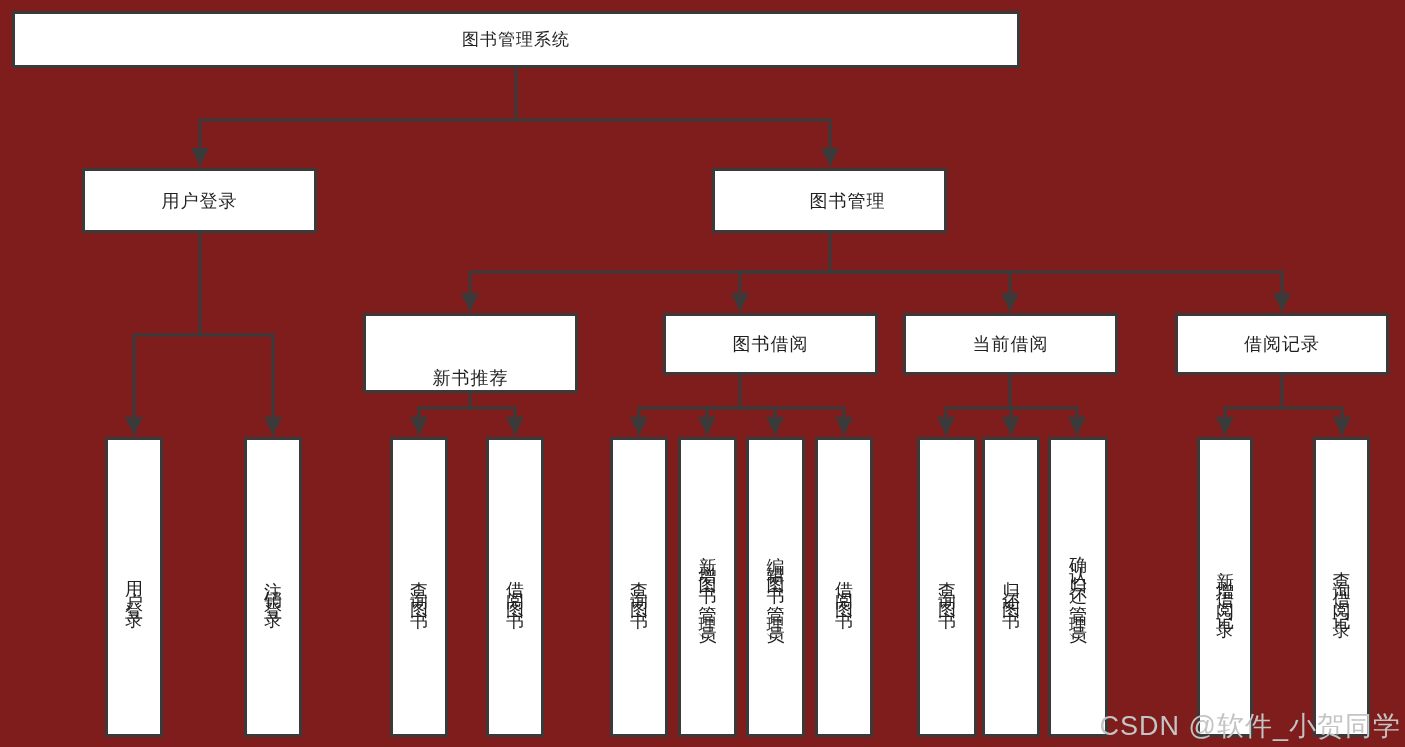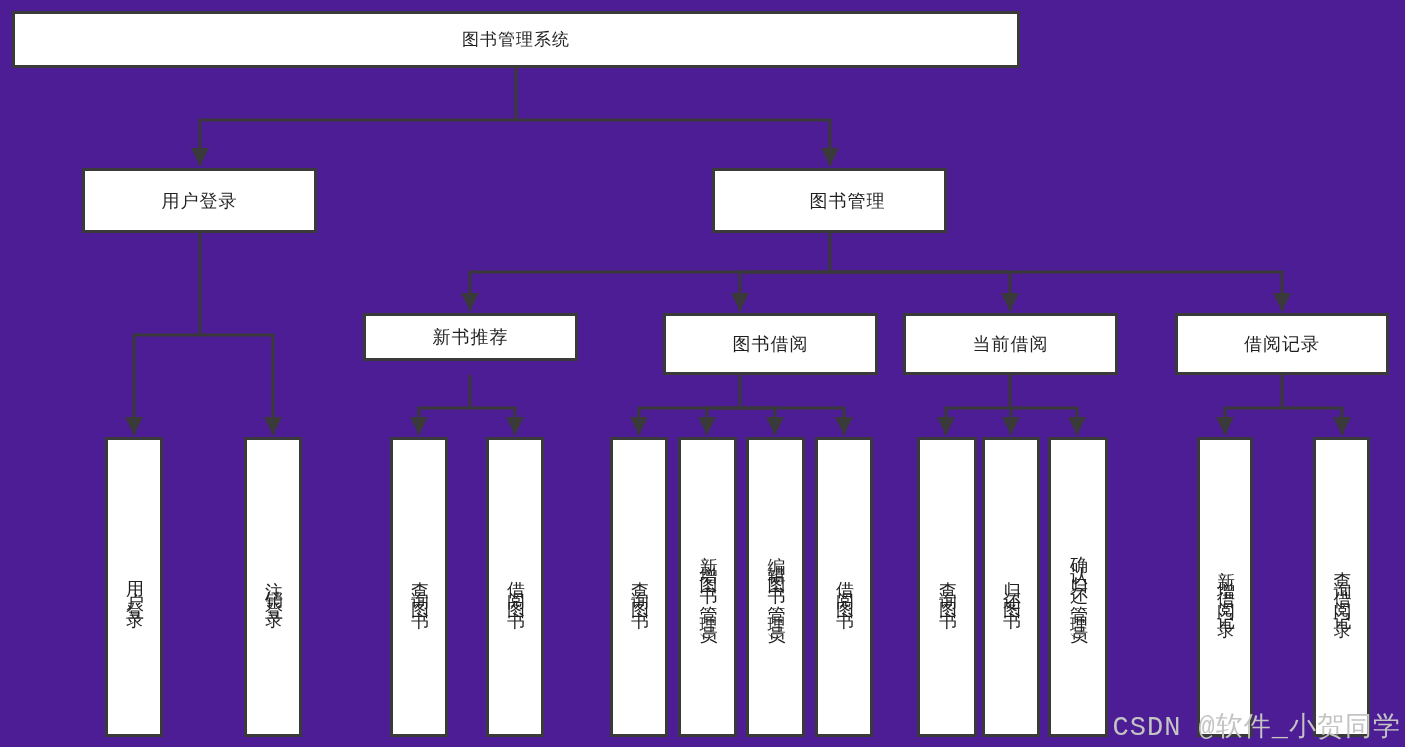--- a/index.html
+++ b/index.html
@@ -1,22 +1,22 @@
 <!DOCTYPE html>
 <html><head>
 <meta charset="utf-8">
 <style>
   html, body { margin: 0; padding: 0; background: #ffffff; }
   .canvas {
     position: relative;
     width: 1405px;
     height: 747px;
-    background: #4c1d95;
+    background: #7f1d1d;
     overflow: hidden;
-    font-family: Liberation Mono, monospace;
+    font-family: Liberation Sans, sans-serif;
   }
   #edges {
     position: absolute;
     left: 0; top: 0;
     width: 1405px; height: 747px;
     z-index: 1;
   }
   #nodes { position: absolute; left: 0; top: 0; z-index: 2; }
   .node {
     position: absolute;
@@ -89,21 +89,21 @@
   <div id="nodes">
       <div class="node h lvl0" style="left: 12px; top: 11px; width: 1008px; height: 57px; border-color: rgb(58, 58, 58); color: rgb(31, 31, 31);">
         <span>图书管理系统</span>
       </div>
       <div class="node h lvl1" style="left: 82px; top: 168px; width: 235px; height: 65px; border-color: rgb(58, 58, 58); color: rgb(31, 31, 31);">
         <span>用户登录</span>
       </div>
       <div class="node h lvl1" style="left: 712px; top: 168px; width: 235px; height: 65px; border-color: rgb(58, 58, 58); color: rgb(31, 31, 31); padding-left: 36px;">
         <span>图书管理</span>
       </div>
-      <div class="node h lvl2" style="left: 363px; top: 313px; width: 215px; height: 48px; border-color: rgb(58, 58, 58); color: rgb(31, 31, 31);">
+      <div class="node h lvl2" style="left: 363px; top: 313px; width: 215px; height: 80px; border-color: rgb(58, 58, 58); color: rgb(31, 31, 31); align-items: flex-end;">
         <span>新书推荐</span>
       </div>
       <div class="node h lvl2" style="left: 663px; top: 313px; width: 215px; height: 62px; border-color: rgb(58, 58, 58); color: rgb(31, 31, 31);">
         <span>图书借阅</span>
       </div>
       <div class="node h lvl2" style="left: 903px; top: 313px; width: 215px; height: 62px; border-color: rgb(58, 58, 58); color: rgb(31, 31, 31);">
         <span>当前借阅</span>
       </div>
       <div class="node h lvl2" style="left: 1175px; top: 313px; width: 214px; height: 62px; border-color: rgb(58, 58, 58); color: rgb(31, 31, 31);">
         <span>借阅记录</span>

